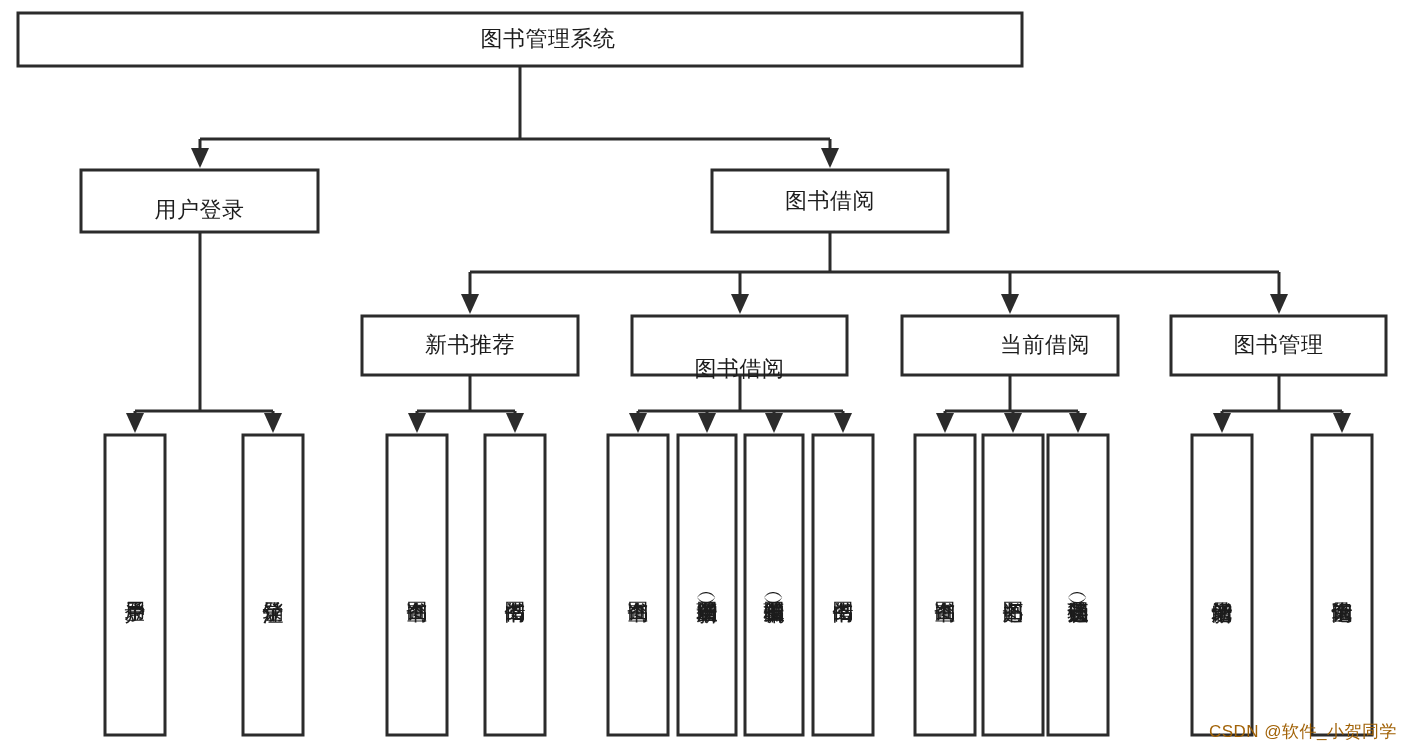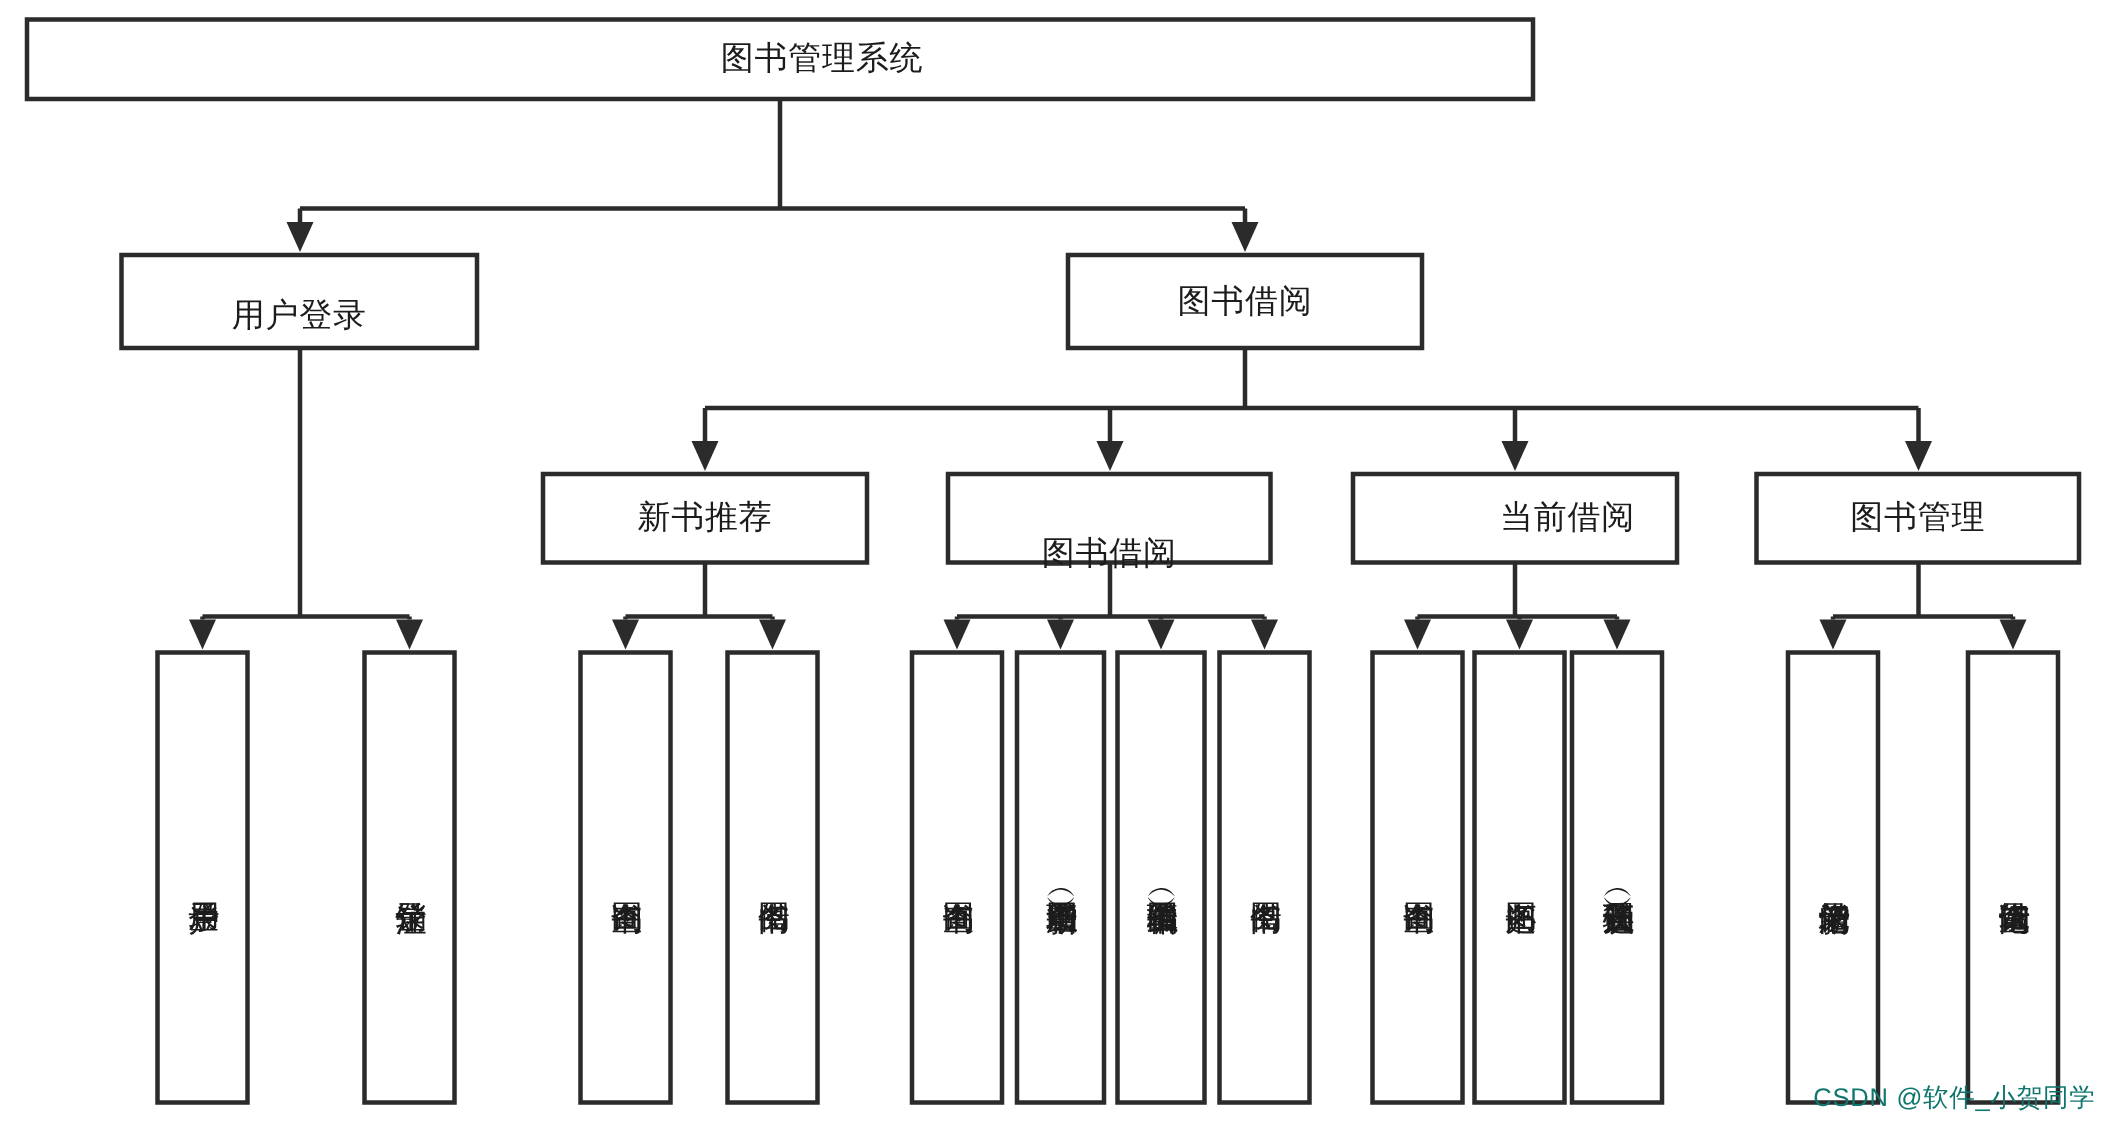--- a/index.html
+++ b/index.html
@@ -72,21 +72,21 @@
   .hit-area {
     position: absolute;
     background: transparent;
     cursor: default;
   }
   .watermark {
     position: absolute;
     right: 8px;
     bottom: 4px;
     font-size: 17px;
-    color: #0f766e;
+    color: #a16207;
     letter-spacing: 0.5px;
     white-space: nowrap;
     user-select: none;
   }
 </style>
 </head>
 <body>
 
 <div id="diagram-root">
 

